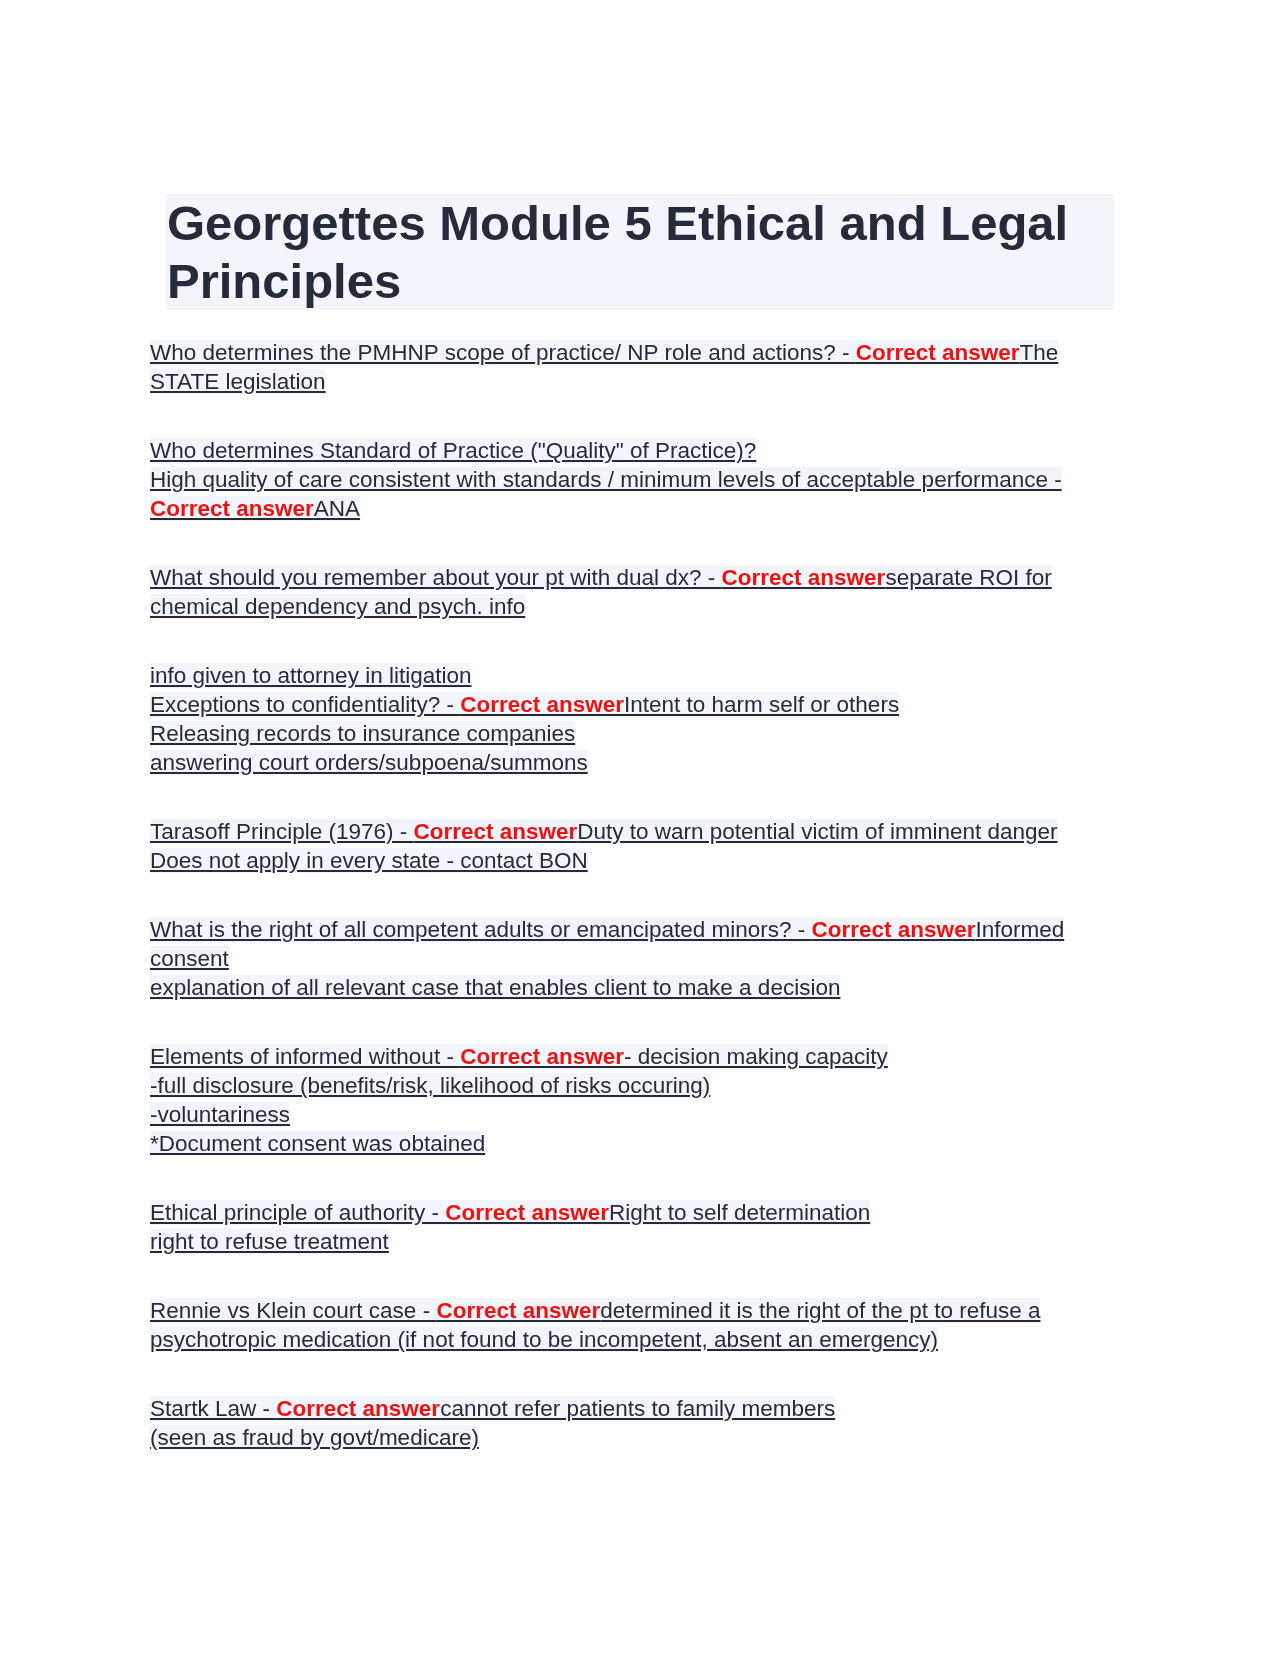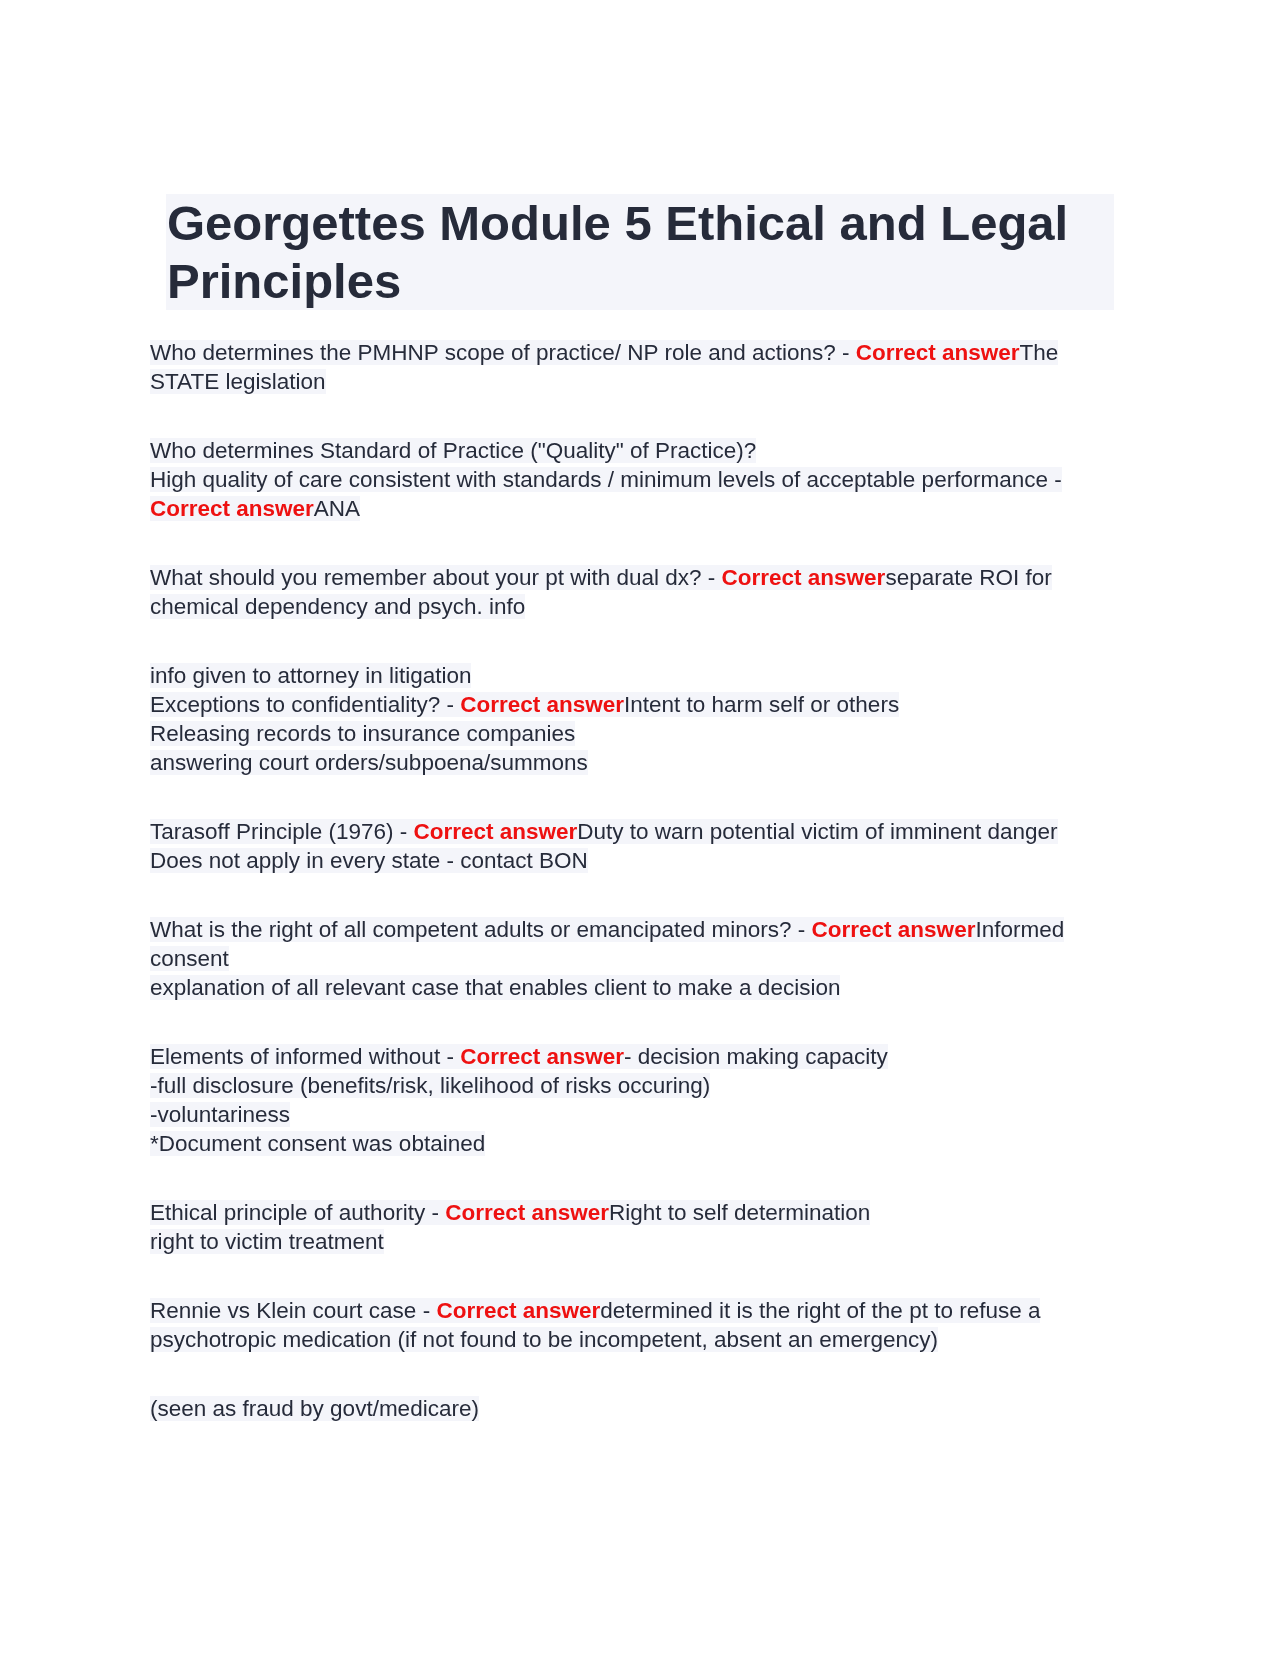--- a/index.html
+++ b/index.html
@@ -4,21 +4,21 @@
 <style>
   html, body { margin: 0; padding: 0; background: #ffffff; }
   body { width: 1280px; height: 1656px; position: relative; overflow: hidden;
          font-family: "Liberation Sans", sans-serif; color: #262b3a; }
   .page { position: absolute; left: 150px; top: 178px; width: 980px; }
   .title { background: #f4f5fa; font-weight: bold; font-size: 49px; line-height: 58px;
            margin: 16px; padding: 0 0 0 1px; color: #262b3a; }
   .qa { margin-top: 28px; font-size: 22.5px; line-height: 29px; }
   .qa + .qa { margin-top: 40px; }
   .red { color: #ee1111; font-weight: bold; }
-  .row { display: block; }
+  .row { display: block; text-decoration: underline; }
   .row > span.bg { background: #f4f5fa; }
 </style>
 </head>
 <body>
 
 <div class="page">
   <h1 class="title">Georgettes Module 5 Ethical and Legal Principles</h1>
   <div id="qa-list">
       <div class="qa">
         <span class="row"><span class="bg"><span>Who determines the PMHNP scope of practice/ NP role and actions? - </span><span class="red">Correct answer</span><span>The STATE legislation</span></span></span>
@@ -45,22 +45,23 @@
         <span class="row"><span class="bg">explanation of all relevant case that enables client to make a decision</span></span>
       </div>
       <div class="qa">
         <span class="row"><span class="bg"><span>Elements of informed without - </span><span class="red">Correct answer</span><span>- decision making capacity</span></span></span>
         <span class="row"><span class="bg">-full disclosure (benefits/risk, likelihood of risks occuring)</span></span>
         <span class="row"><span class="bg">-voluntariness</span></span>
         <span class="row"><span class="bg">*Document consent was obtained</span></span>
       </div>
       <div class="qa">
         <span class="row"><span class="bg"><span>Ethical principle of authority - </span><span class="red">Correct answer</span><span>Right to self determination</span></span></span>
-        <span class="row"><span class="bg">right to victim treatment</span></span>
+        <span class="row"><span class="bg">right to refuse treatment</span></span>
       </div>
       <div class="qa">
         <span class="row"><span class="bg"><span>Rennie vs Klein court case - </span><span class="red">Correct answer</span><span>determined it is the right of the pt to refuse a psychotropic medication (if not found to be incompetent, absent an emergency)</span></span></span>
       </div>
       <div class="qa">
+        <span class="row"><span class="bg"><span>Startk Law - </span><span class="red">Correct answer</span><span>cannot refer patients to family members</span></span></span>
         <span class="row"><span class="bg">(seen as fraud by govt/medicare)</span></span>
       </div>
     </div>
 </div>
 
 </body></html>

